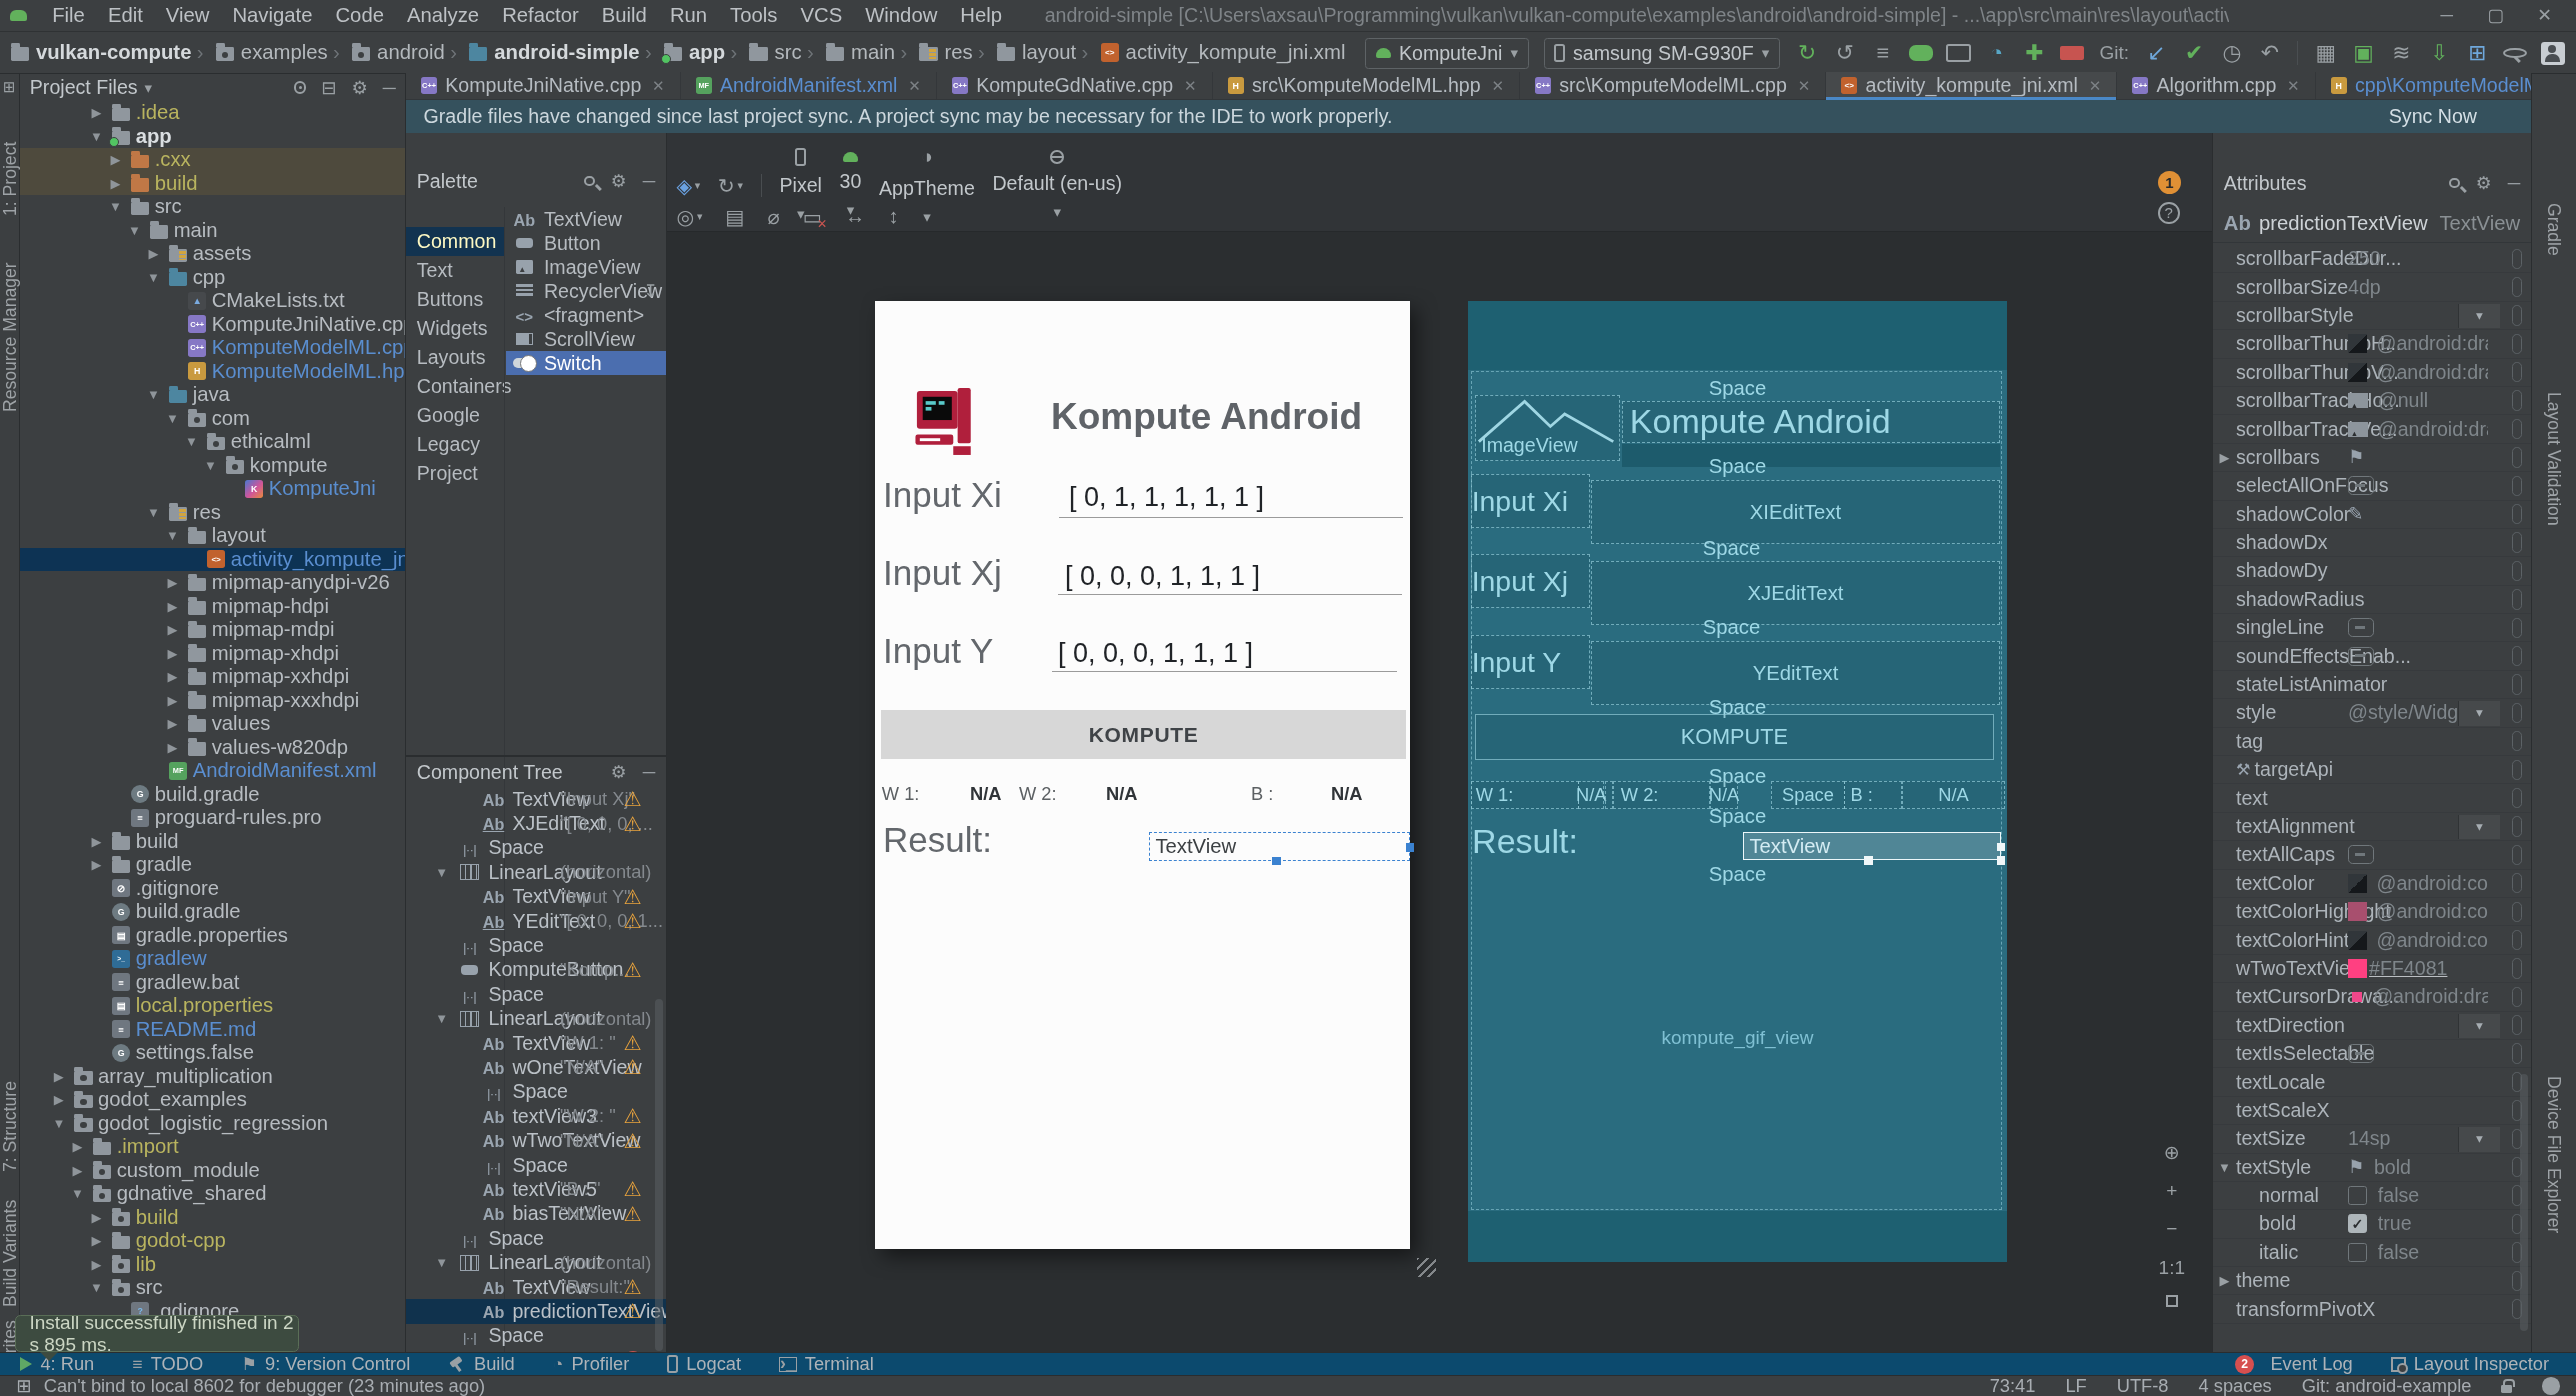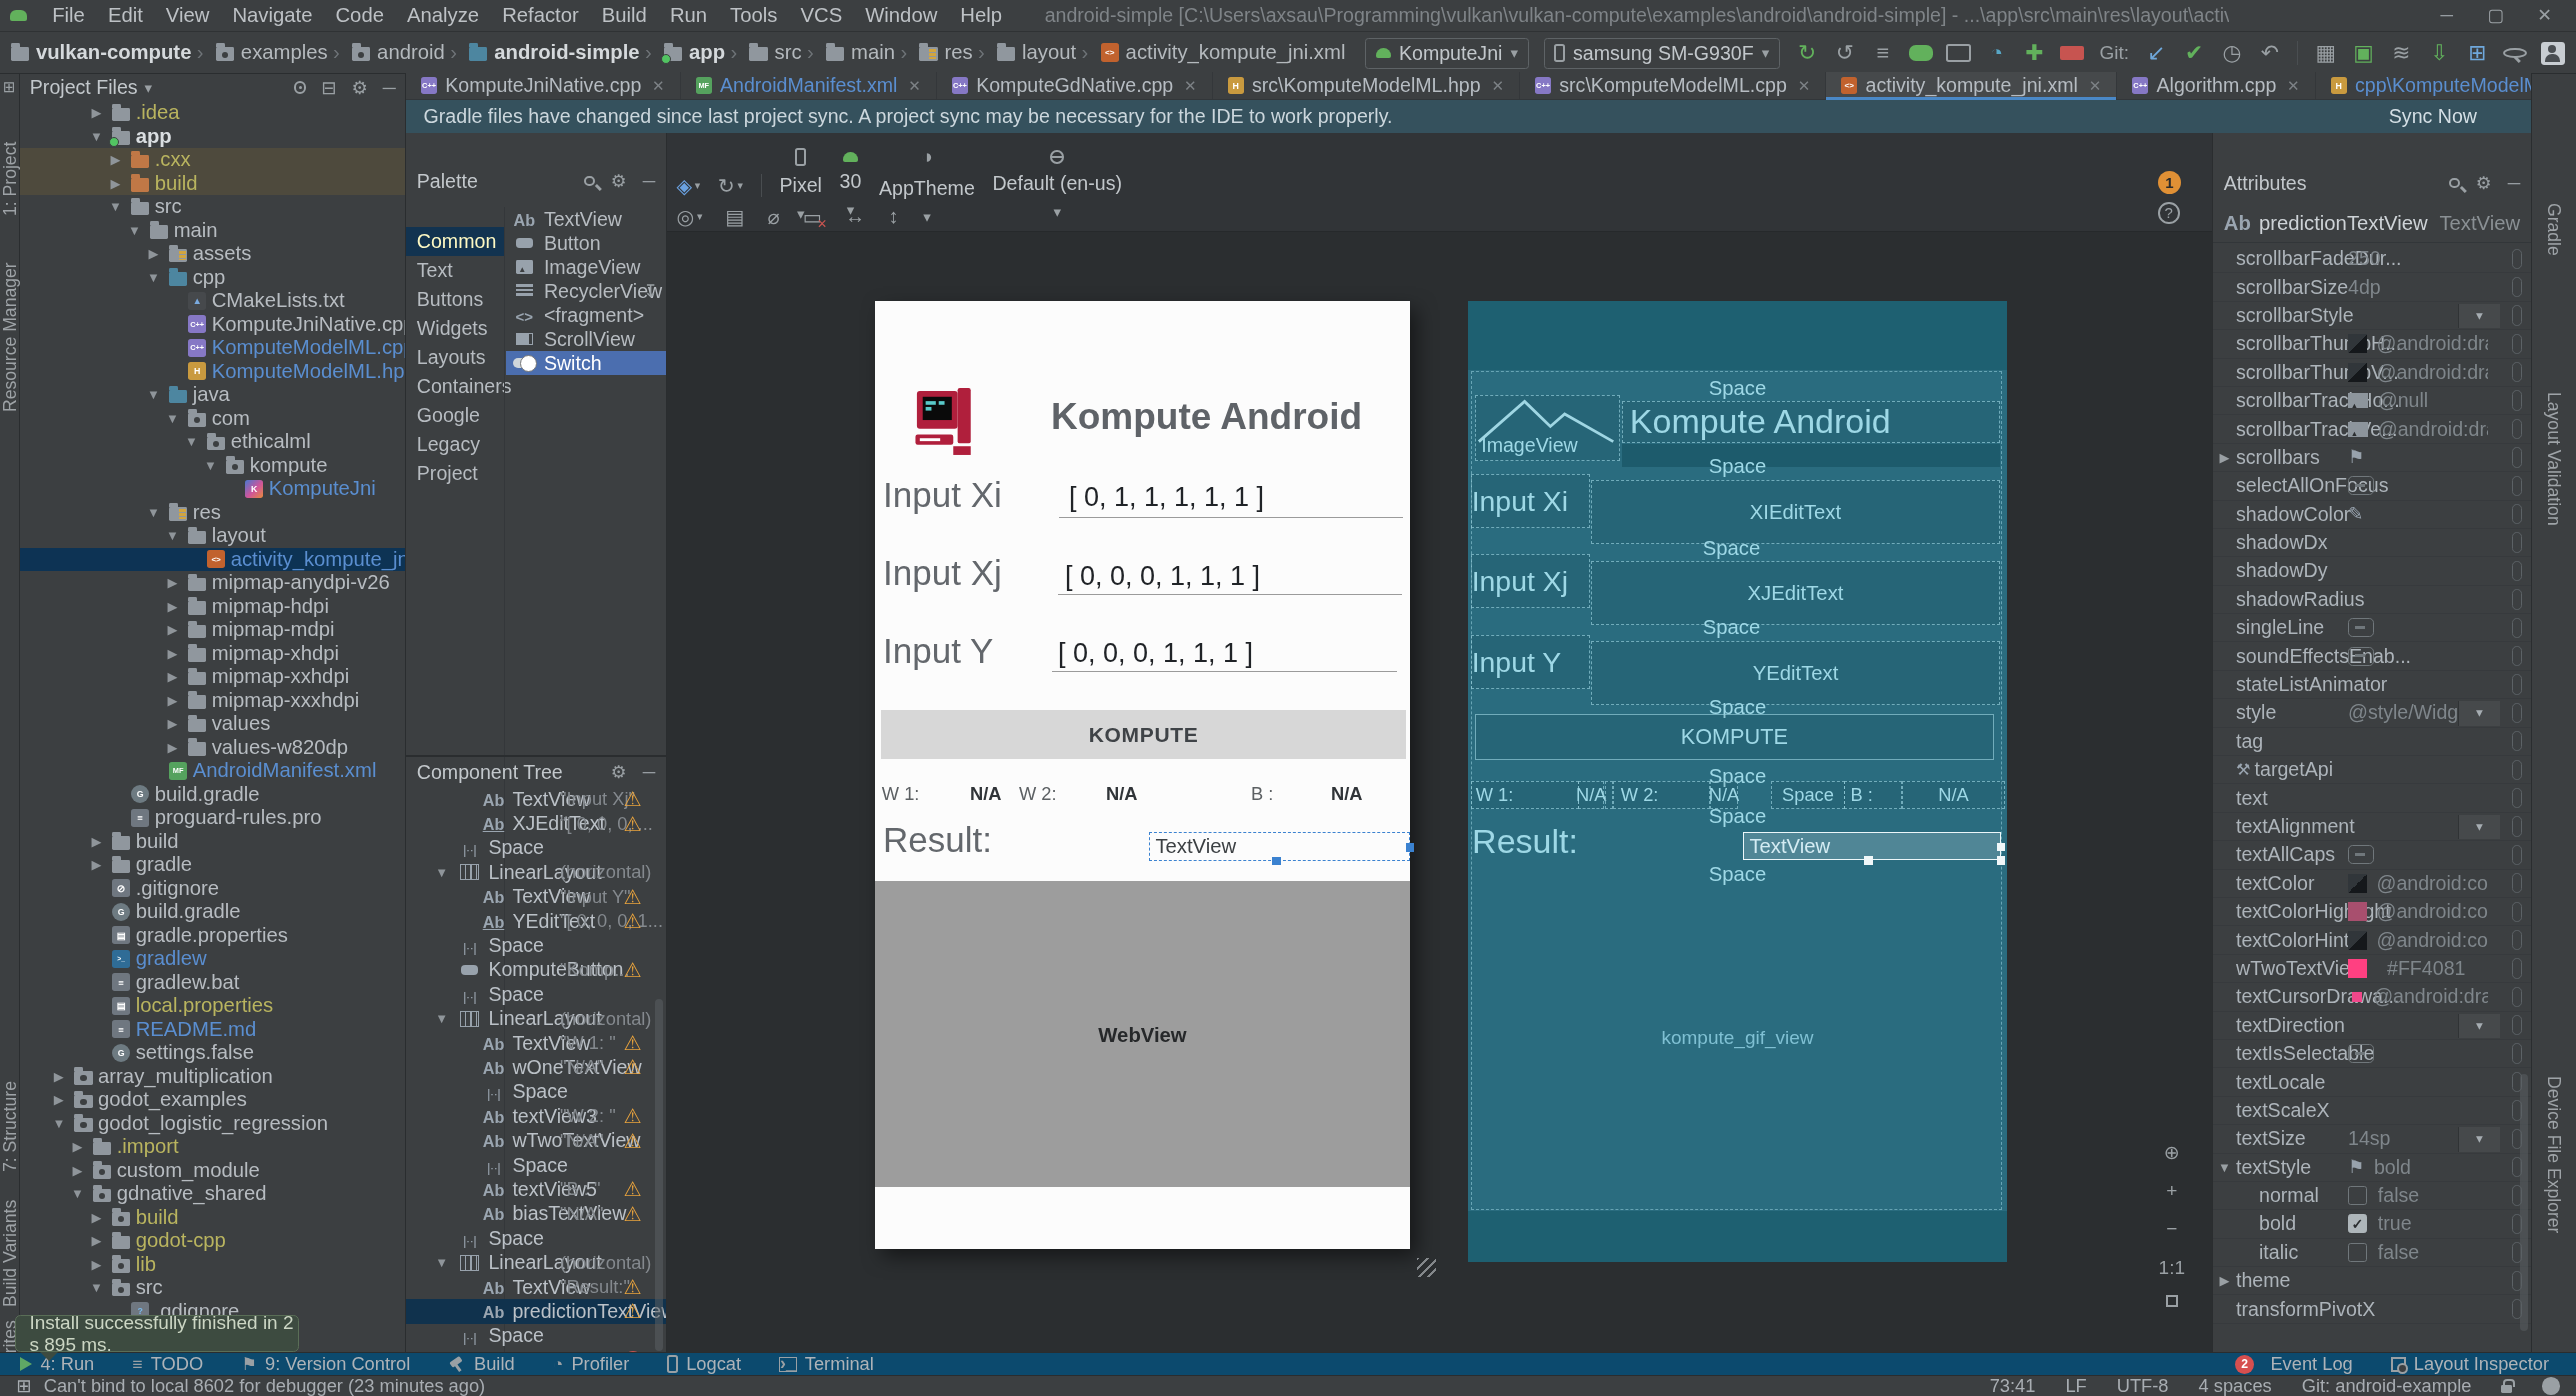--- a/index.html
+++ b/index.html
@@ -1178,23 +1178,20 @@
       <span class="dp-w" style="left:376px;top:482px;">B :</span>
       <span class="dp-w b" style="left:456px;top:482px;">N/A</span>
 
       <span class="dp-label" style="left:8.1px;top:519px;">Result:</span>
       <div class="dp-tv">
         <span>TextView</span>
         <span class="h-b" style="right:-5.4px;top:10.2px;"></span>
         <span class="h-b" style="left:122px;bottom:-5.4px;"></span>
       </div>
 
-      <div class="dp-web">
-          <span>WebView</span>
-        </div>
     </div>
     <span class="rhandle" style="left:750px;top:1125px;"></span>
 
     <div class="bphone" style="left:801px;top:168px;width:539px;height:961px;">
       <div class="bband" style="top:0;height:69px;"></div>
       <div class="bband" style="top:910px;height:51px;"></div>
       <div class="boutline" style="left:2.7px;top:70px;width:531px;height:839px;"></div>
 
       <span class="bspace" style="top:76px;">Space</span>
 
@@ -1664,21 +1661,21 @@
 
         <span class="aconn"></span>
       </div>
 
       <div class="arow">
         <span class="aexp"></span>
 
         <span class="aname">wTwoTextView</span>
         <span class="aval-zone">
 
-          <span style="display:flex;gap:20px;align-items:center;">
+          <span style="display:flex;gap:2px;align-items:center;text-decoration:underline;">
               <span class="asw swh"></span>
               <span class="aval">#FF4081</span>
             </span>
 
         </span>
 
         <span class="aconn"></span>
       </div>
 
       <div class="arow">

